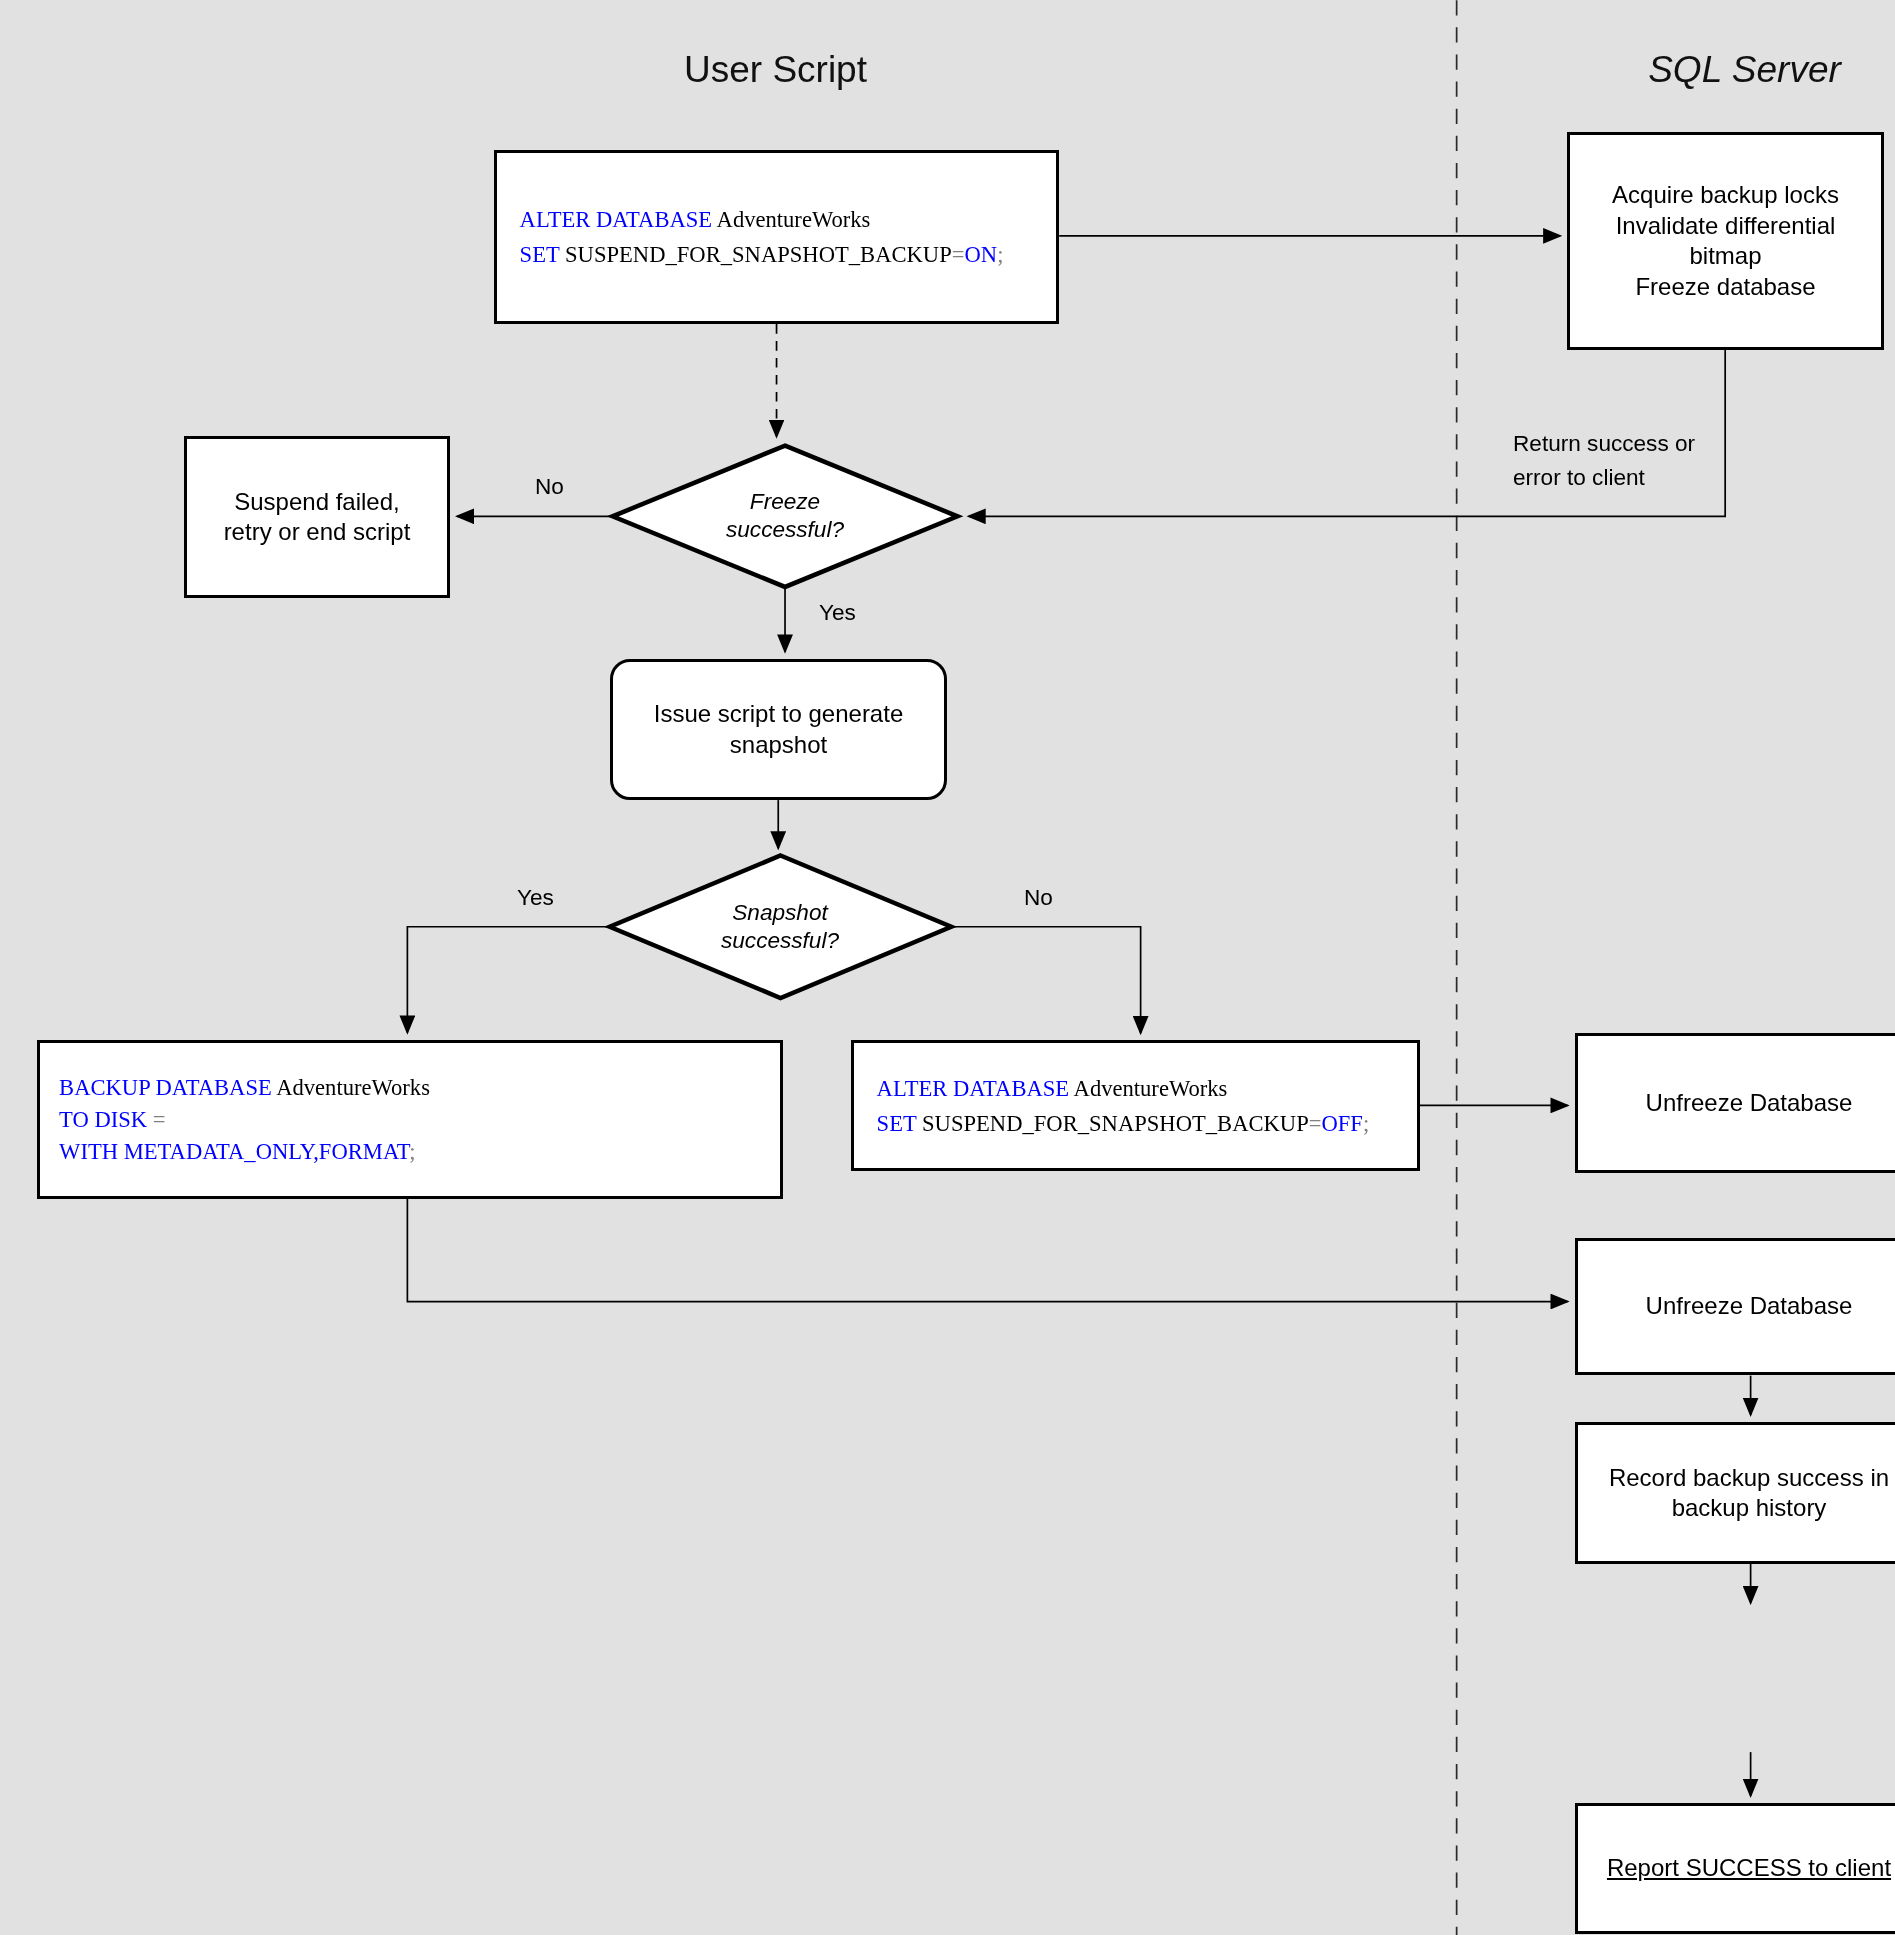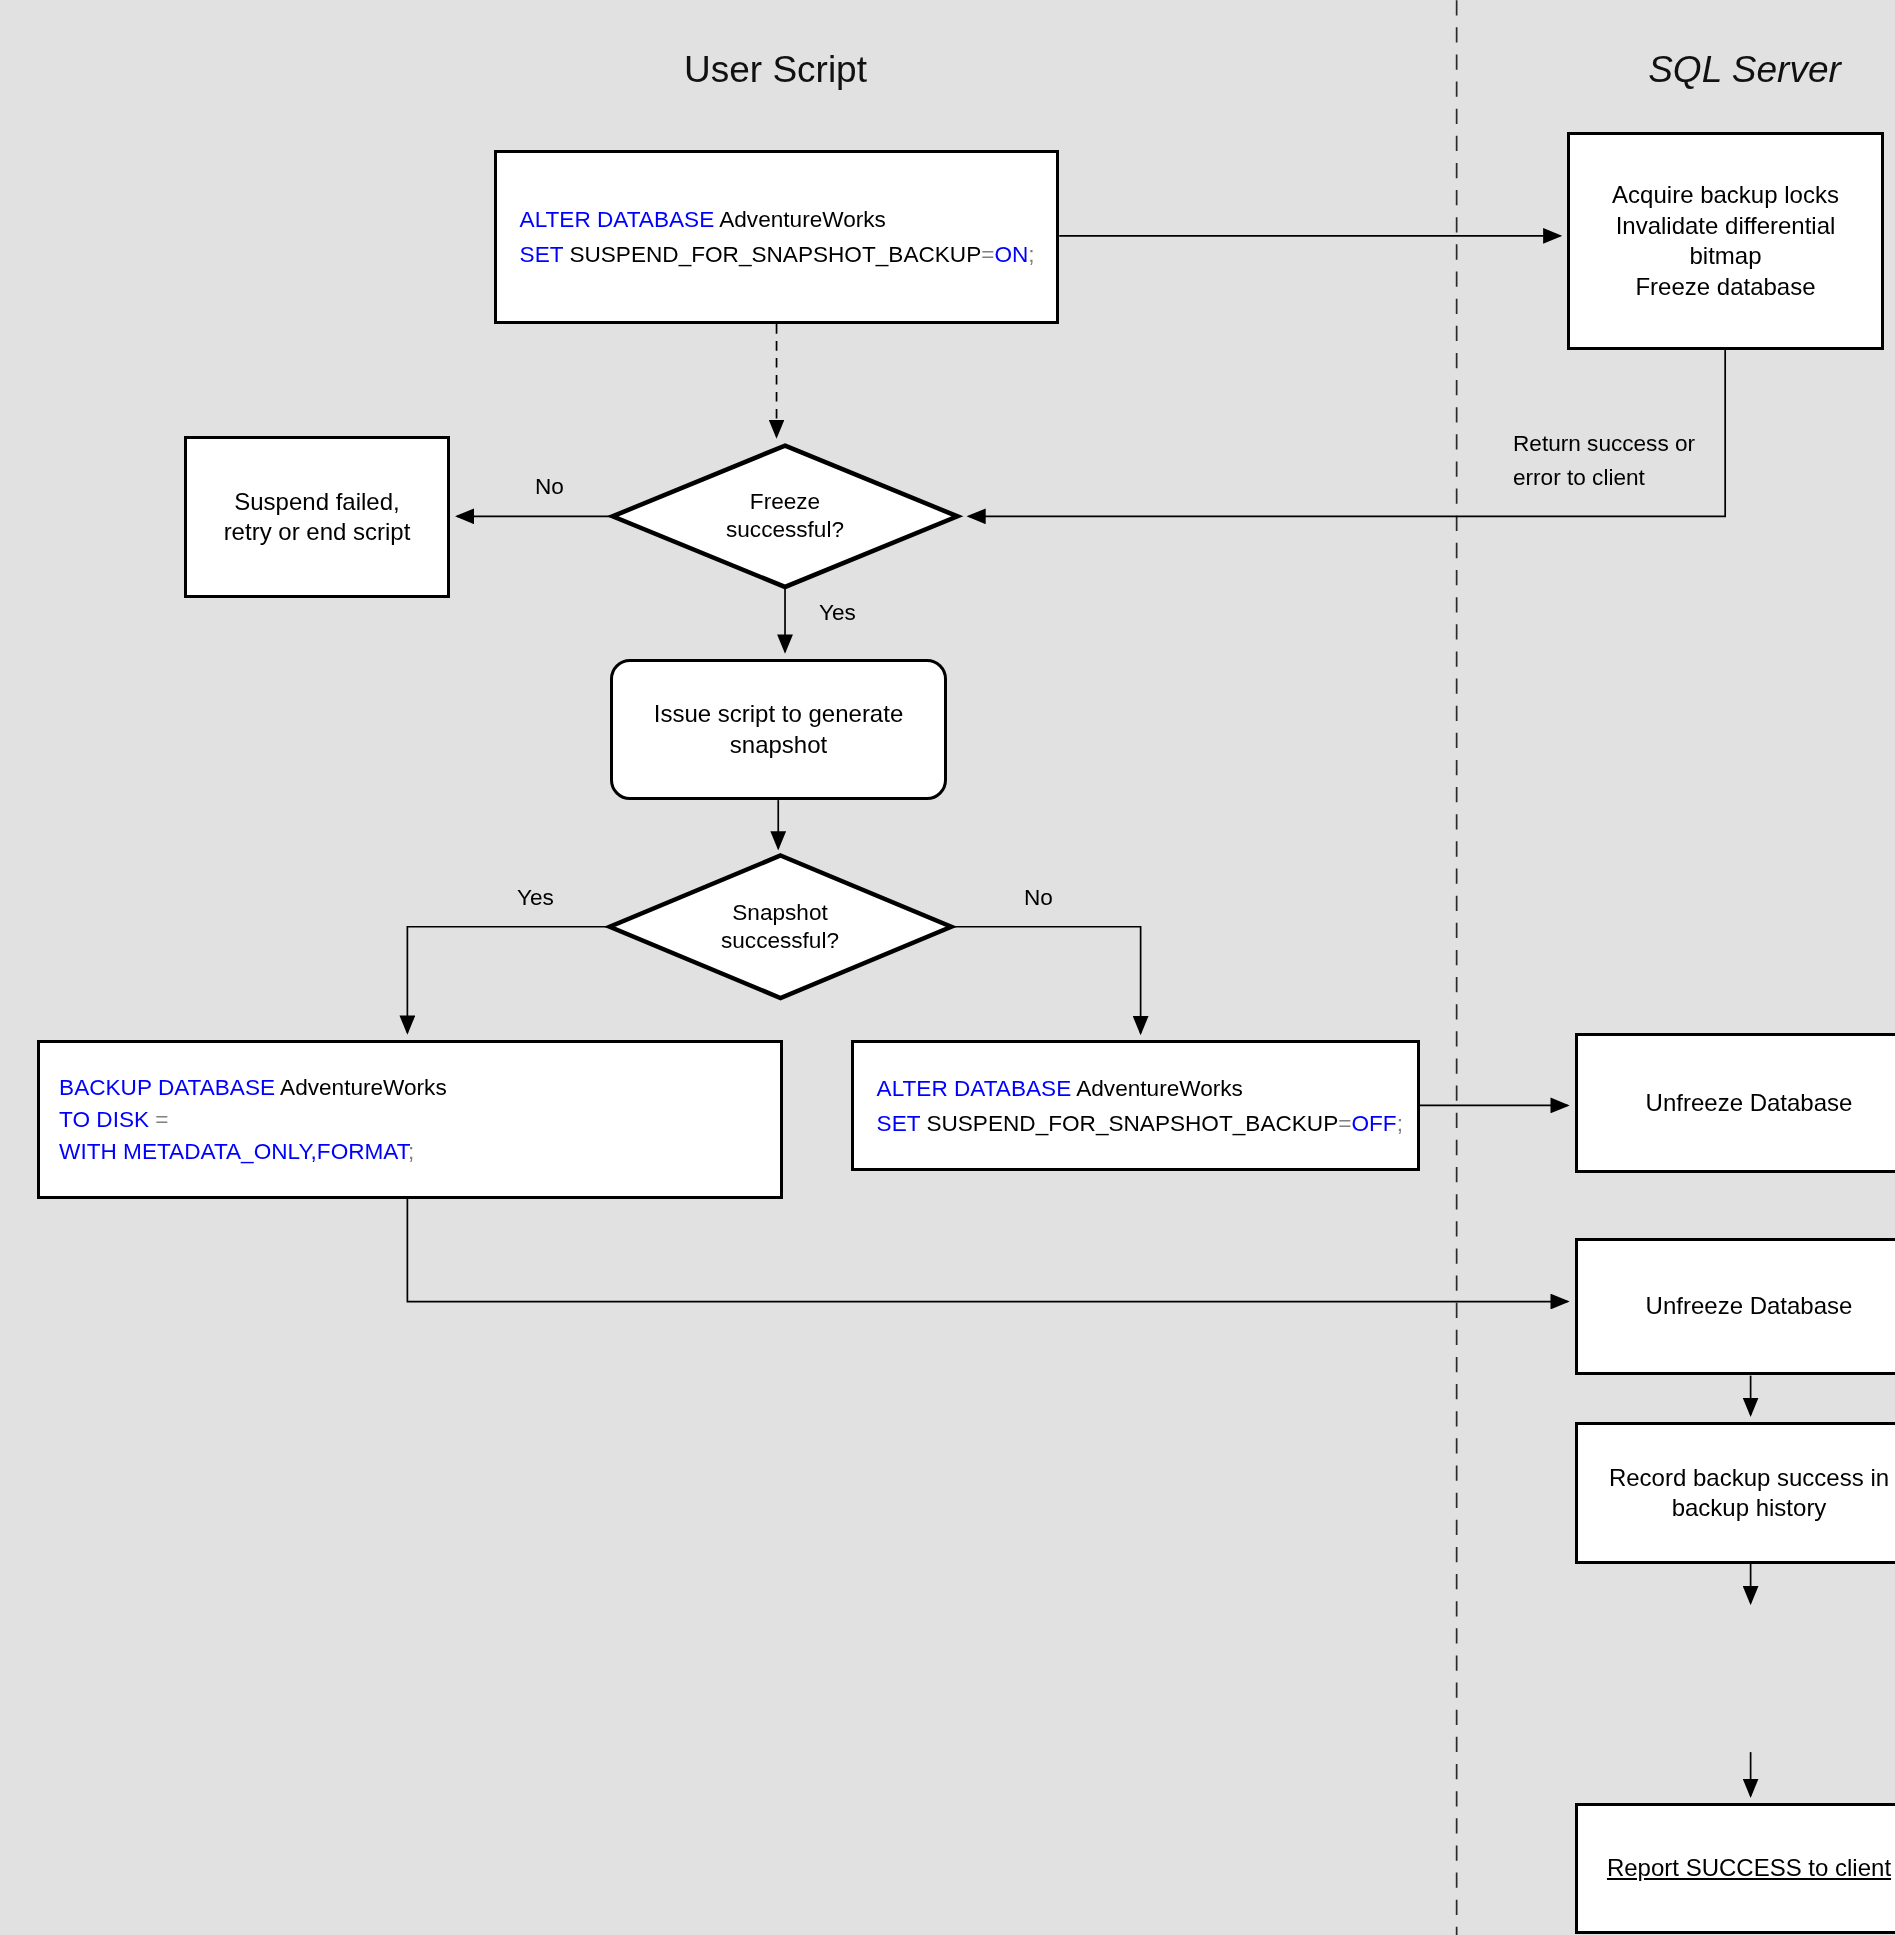--- a/index.html
+++ b/index.html
@@ -8,27 +8,27 @@
   }
   *{box-sizing:border-box;}
   body{margin:0;background:var(--background);font-family:"Liberation Sans",sans-serif;color:var(--text);}
   .canvas{position:relative;width:1895px;height:1936px;background:var(--background);overflow:hidden;margin-left:32px;}
   svg.layer{position:absolute;left:0;top:0;}
   .title{position:absolute;font-size:37px;text-align:center;color:#111;}
   .node{position:absolute;background:var(--node-fill);border:3.4px solid var(--line);
         display:flex;flex-direction:column;align-items:center;justify-content:center;
         text-align:center;font-size:24px;line-height:30.5px;}
   .code-node{align-items:flex-start;justify-content:center;text-align:left;
-        font-family:Liberation Sans, sans-serif;
+        font-family:Liberation Serif, serif;
         font-size:22.6px;line-height:35px;padding-left:22.6px;padding-right:19px;}
   .code-node.tight{line-height:32px;padding-left:19px;}
   .code-line{white-space:pre;}
   .kw{color:var(--keyword);} .op{color:var(--operator);} .str{color:var(--string);} .id{color:var(--text);}
   .diamond-label{position:absolute;display:flex;flex-direction:column;align-items:center;
-        justify-content:center;text-align:center;font-size:22.6px;line-height:28px;}
+        justify-content:center;text-align:center;font-size:22.6px;line-height:28px;font-style:italic;}
   .edge-label{position:absolute;font-size:22.6px;}
   .edge-label.center{text-align:center;}
   .edge-label.multiline{line-height:34px;}
 </style>
 </head>
 <body>
 
 <div class="canvas">
 
   <svg class="layer" width="1895" height="1936" viewBox="0 0 3352 3424">

